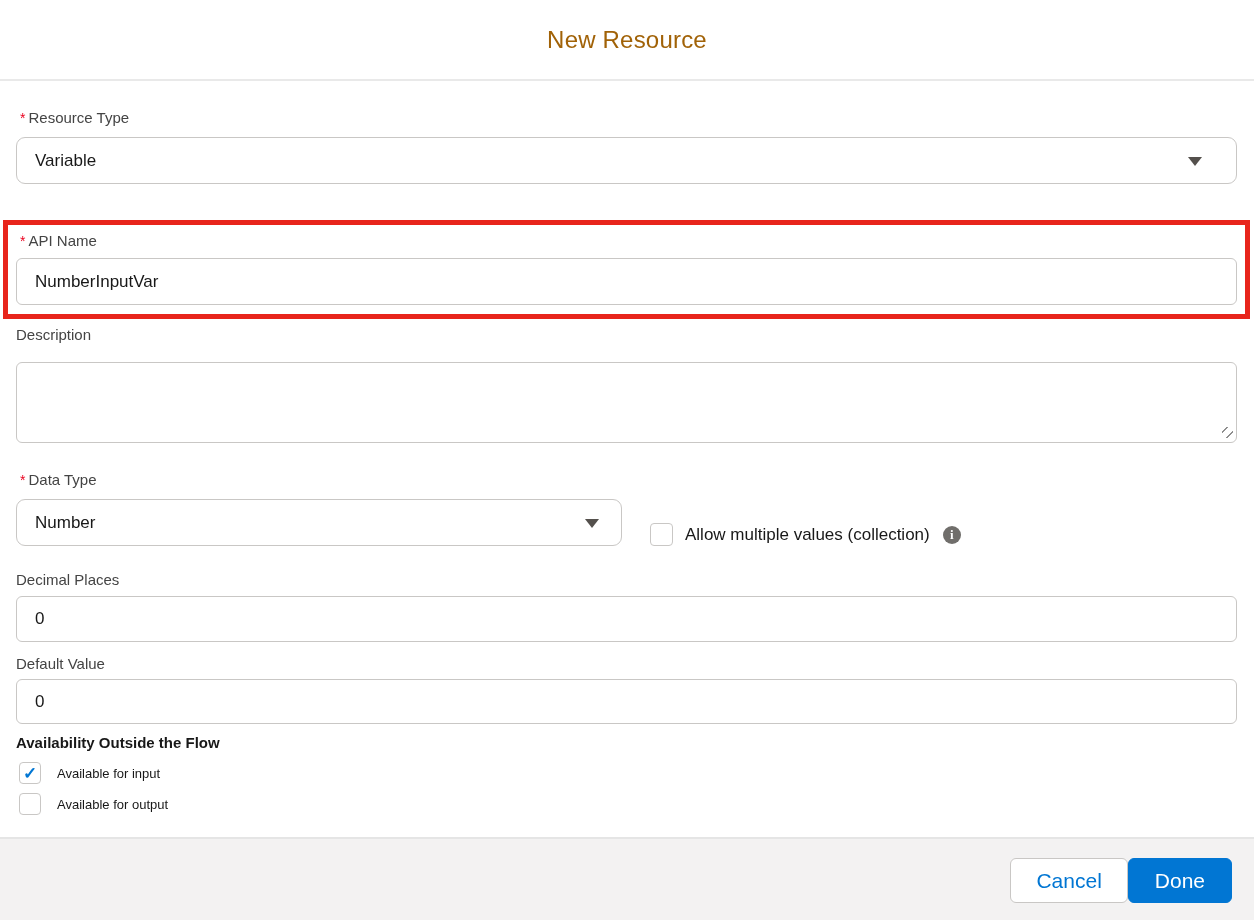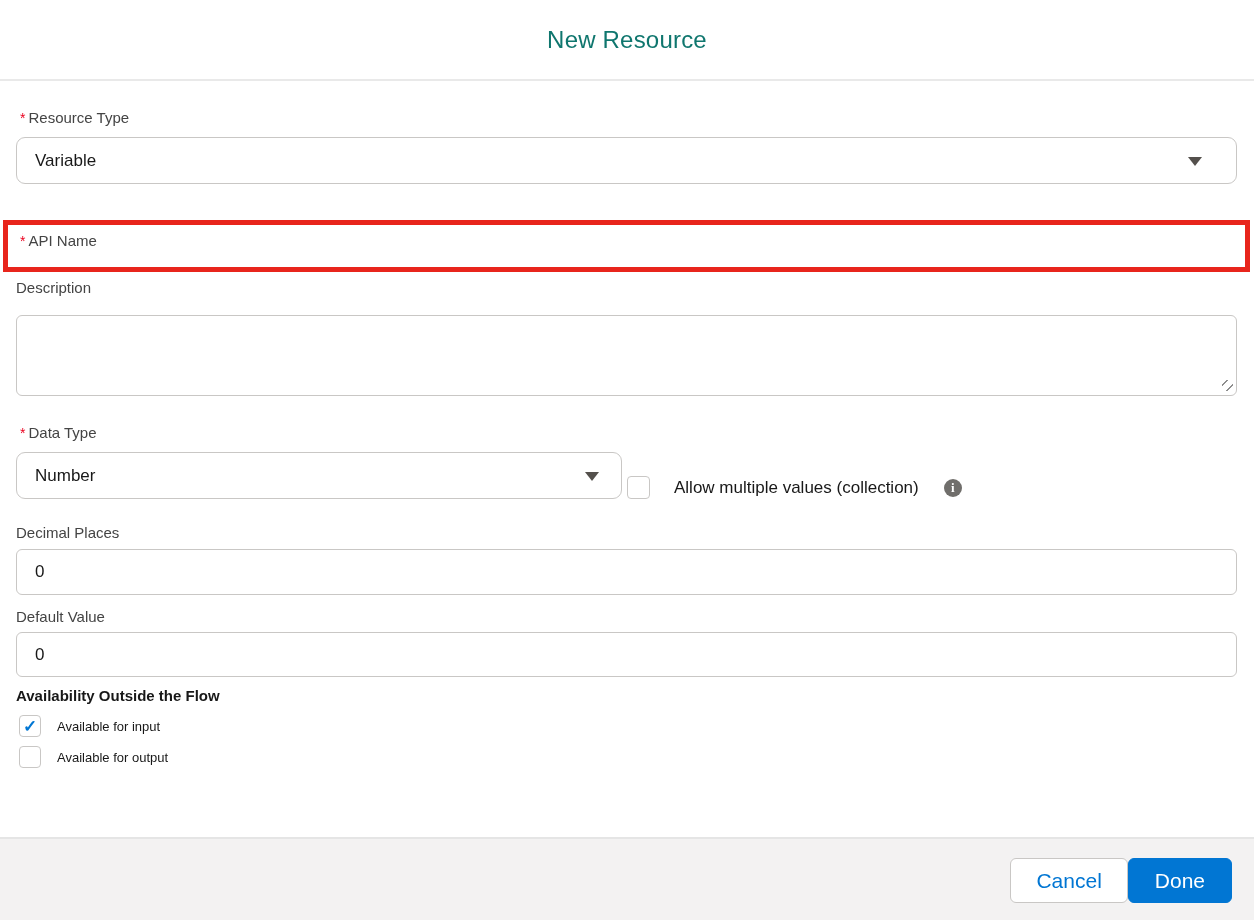--- a/index.html
+++ b/index.html
@@ -3,21 +3,21 @@
 <meta charset="utf-8">
 <style>
   * { margin:0; padding:0; box-sizing:border-box; }
   html,body { width:1254px; height:920px; background:#ffffff; overflow:hidden;
               font-family:"Liberation Sans", sans-serif; color:#181818; }
   .modal { position:relative; width:1254px; height:920px; background:#fff; }
 
   
   .modal-header { height:81px; display:flex; align-items:center; justify-content:center;
                   border-bottom:2px solid #e9e9e9; }
-  .modal-title { font-size:24px; font-weight:400; color:#0f766e; letter-spacing:.2px; }
+  .modal-title { font-size:24px; font-weight:400; color:#a16207; letter-spacing:.2px; }
 
   
   .content { padding:0 17px 0 16px; }
 
   .field-label { display:flex; align-items:baseline; font-size:15px; color:#444444;
                  height:20px; line-height:20px; }
   .req { color:#ea001e; font-size:14px; margin-right:3px; }
   .bold-label { font-size:15px; font-weight:700; color:#181818; height:20px; line-height:20px; }
 
   .text-input { display:block; width:100%; height:47px; border:1px solid #c9c7c5; border-radius:6px;
@@ -50,21 +50,21 @@
               padding:10px 18px; outline:none; }
   .resize-grip { position:absolute; right:4px; bottom:5px; width:11px; height:11px;
                  background:repeating-linear-gradient(135deg, transparent 0 3px,
                    #8e8e8e 3px 4.5px, transparent 4.5px 7px); cursor:nwse-resize; }
 
   .g-datatype { margin-top:27px; }
   .g-datatype .field-label { margin-left:4px; margin-bottom:9px; }
   .datatype-row { display:flex; align-items:flex-end; }
   .combobox.small { width:606px; flex:0 0 606px; }
 
-  .collection-wrap { display:flex; align-items:center; margin-left:5px; margin-top:6px;gap:12px; }
+  .collection-wrap { display:flex; align-items:center; margin-left:28px; margin-top:6px; }
   .checkbox { width:23px; height:23px; border:1px solid #c9c7c5; border-radius:4px; background:#fff;
               display:flex; align-items:center; justify-content:center; cursor:pointer; }
   .checkbox .check { color:#0176d3; font-size:17px; font-weight:700; line-height:1; }
   .collection-wrap .cb-label { margin-left:12px; font-size:17px; color:#181818; }
   .info-icon { width:18px; height:18px; border-radius:50%; background:#706e6b; margin-left:13px;
                display:flex; align-items:center; justify-content:center; cursor:pointer;
                color:#ffffff; font-family:"Liberation Serif", serif; font-weight:700;
                font-size:13px; font-style:normal; line-height:1; }
 
   .g-decimal { margin-top:24px; }
@@ -108,20 +108,21 @@
         <span>Variable</span>
         <span class="arrow"></span>
       </div>
     </div>
 
     <div class="highlight-box">
       <div class="field-label">
         <span class="req">*</span>
         <span>API Name</span>
       </div>
+      <input class="text-input" type="text" value="NumberInputVar" style="">
     </div>
 
     <div class="g-description">
       <div class="field-label">
         <span>Description</span>
       </div>
       <div class="textarea-wrap">
         <textarea class="textarea" style=""></textarea>
         <div class="resize-grip"></div>
       </div>

